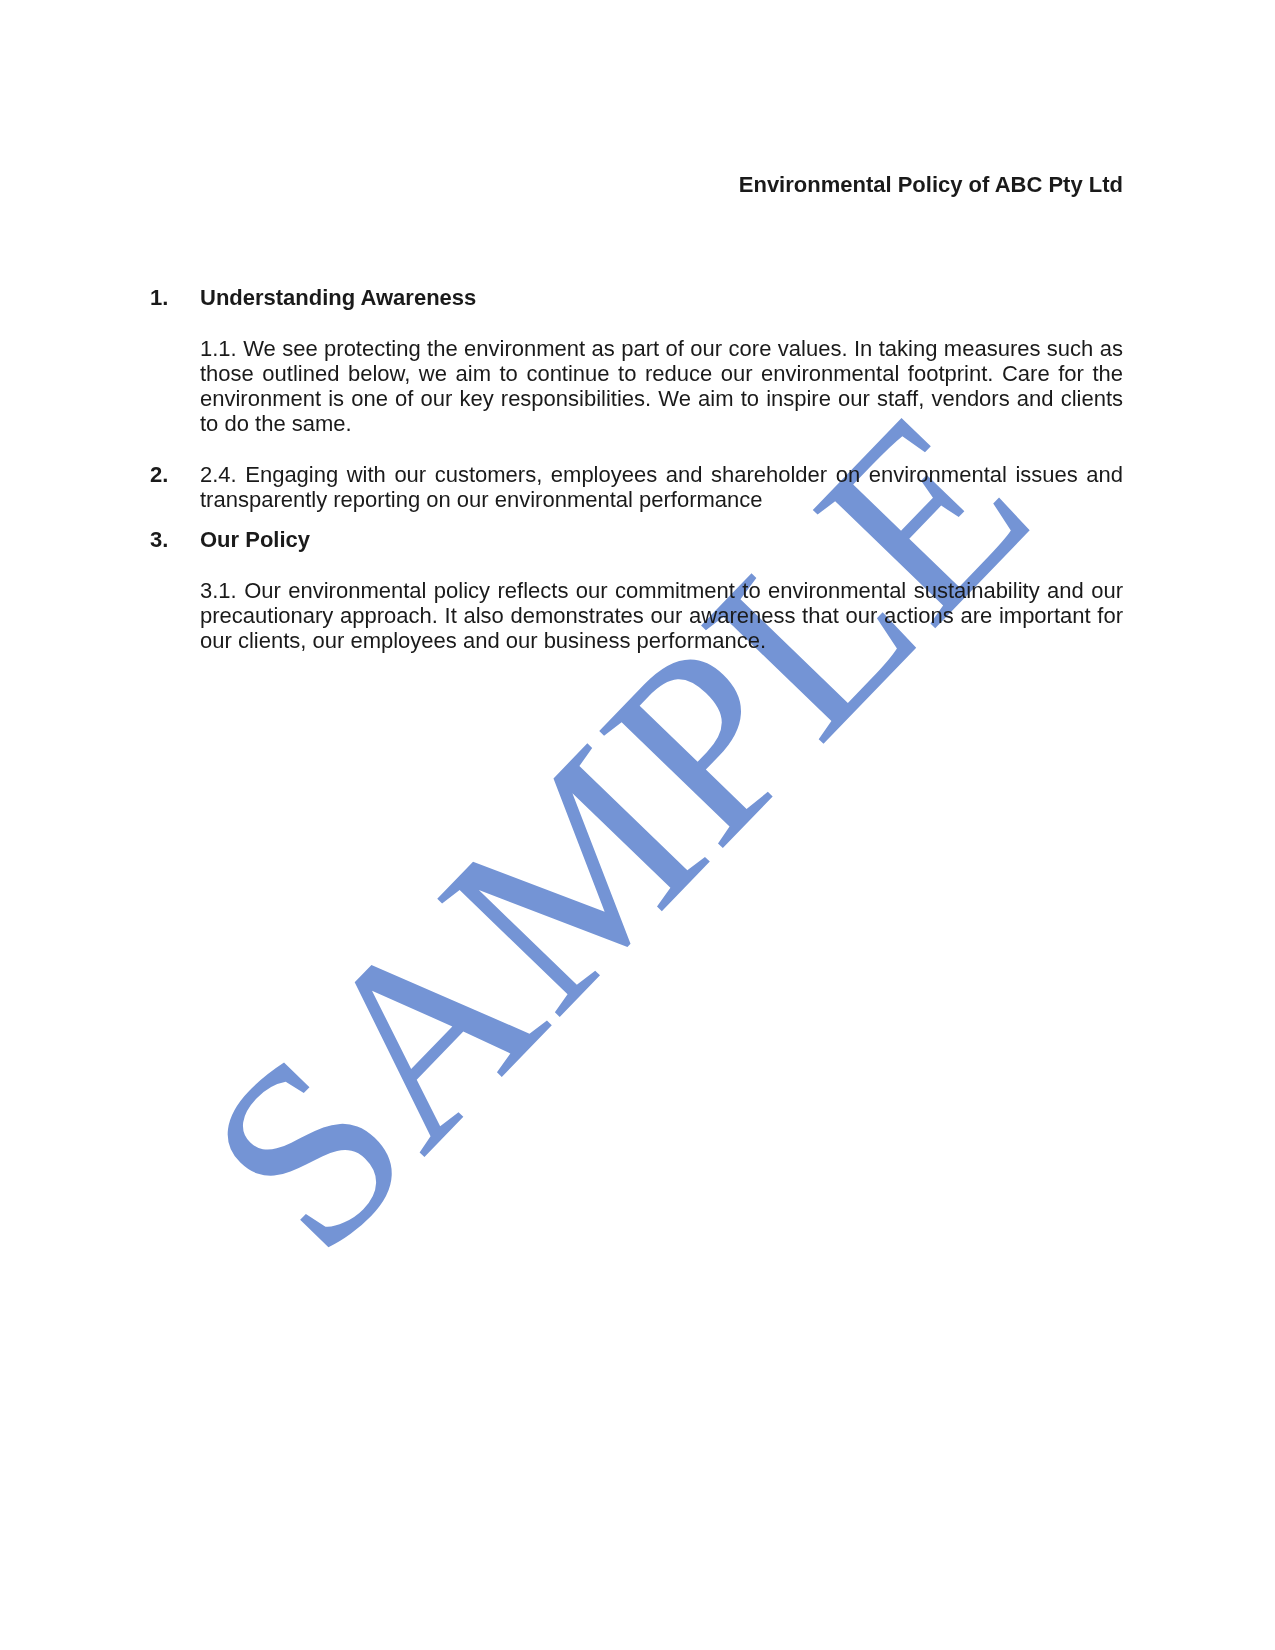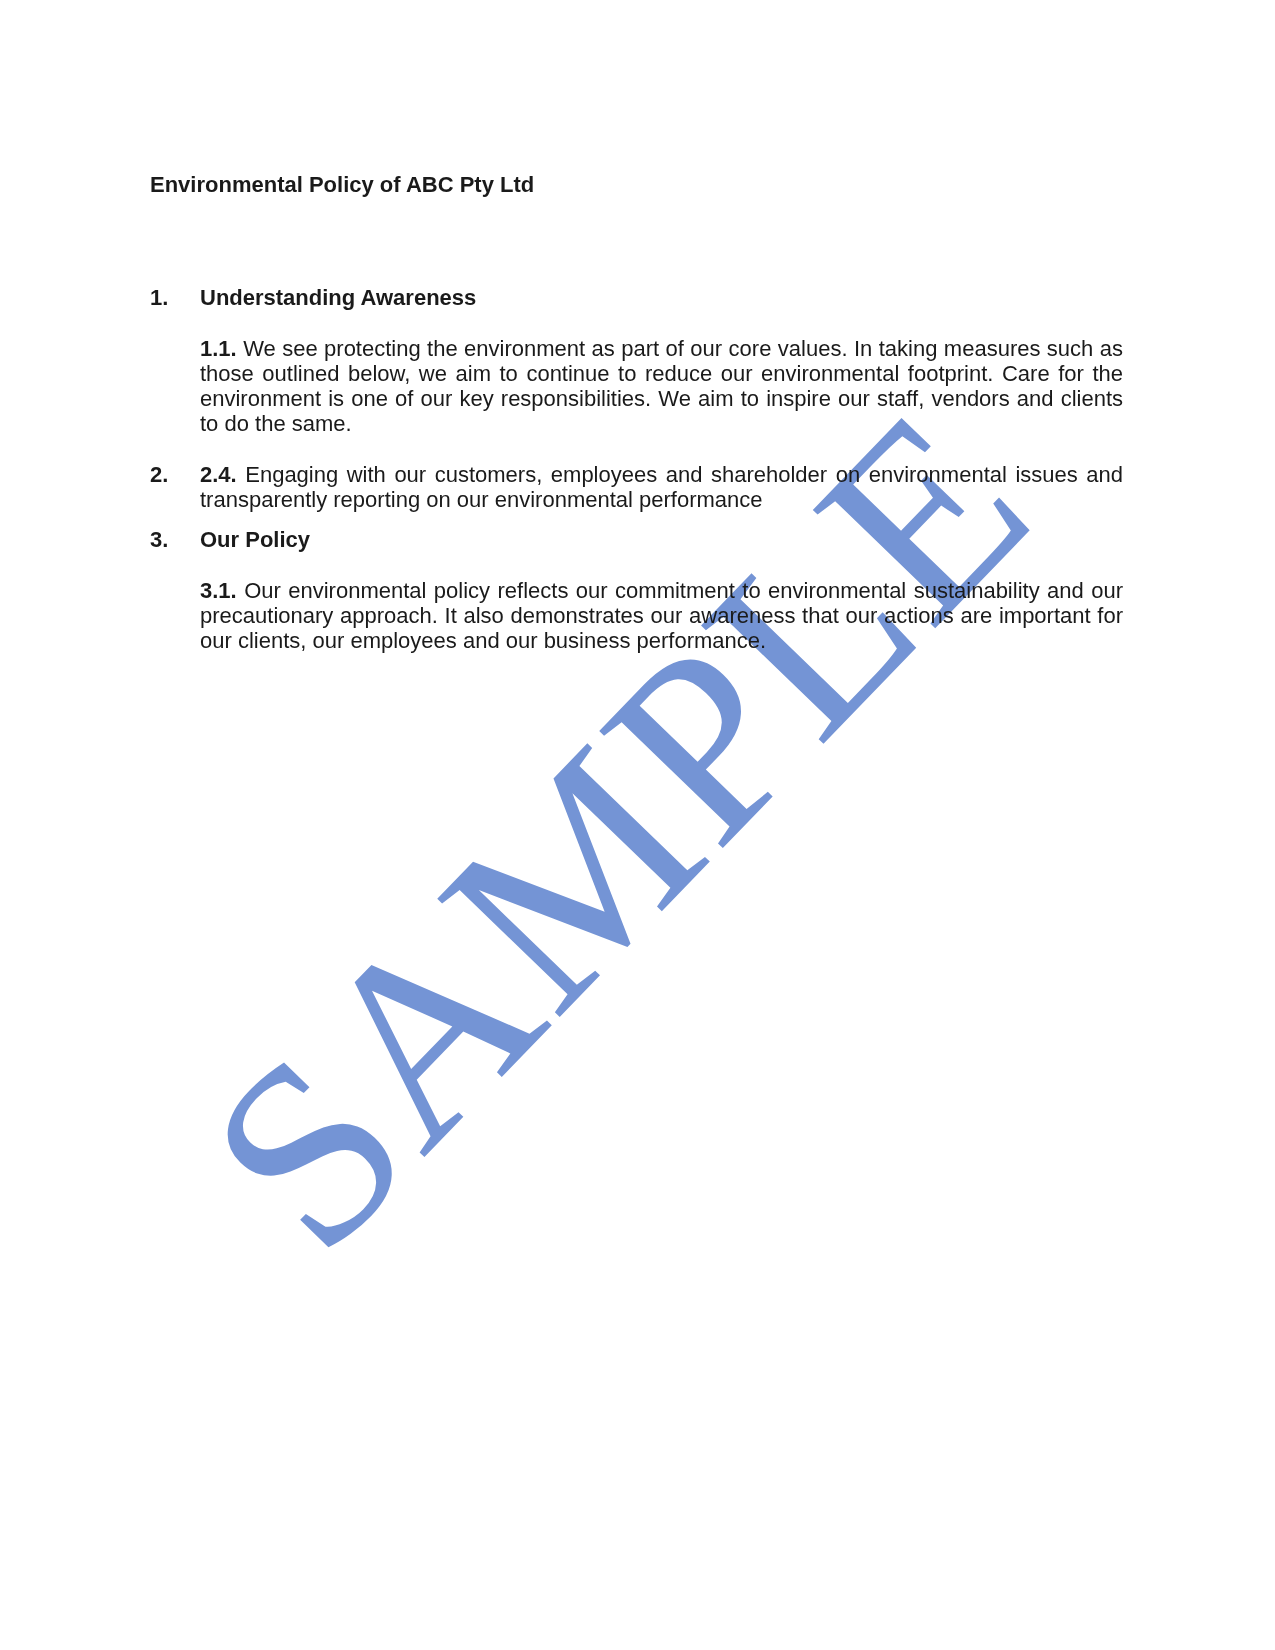--- a/index.html
+++ b/index.html
@@ -34,42 +34,42 @@
   .doc {
     position: absolute;
     left: 150px;
     top: 172px;
     width: 973px;
     z-index: 1;
     font-size: 22px;
     line-height: 25px;
   }
   .doc-title {
-    text-align: left;
+    text-align: right;
     font-weight: bold;
     margin: 0 0 88px 0;
   }
   .sec-heading {
     position: relative;
     padding-left: 50px;
     font-weight: bold;
     margin: 0 0 26px 0;
   }
   .sec-heading .hnum {
     position: absolute;
     left: 0;
     top: 0;
   }
   .para {
     padding-left: 50px;
     margin: 0 0 15px 0;
     text-align: justify;
   }
   .para .pnum {
-    font-weight: bold;
+    font-weight: normal;
   }
 </style>
 </head>
 <body>
 
 <div class="page">
 
   <div class="watermark" style="color: rgb(116, 148, 213);">SAMPLE</div>
 
   <div class="doc">

